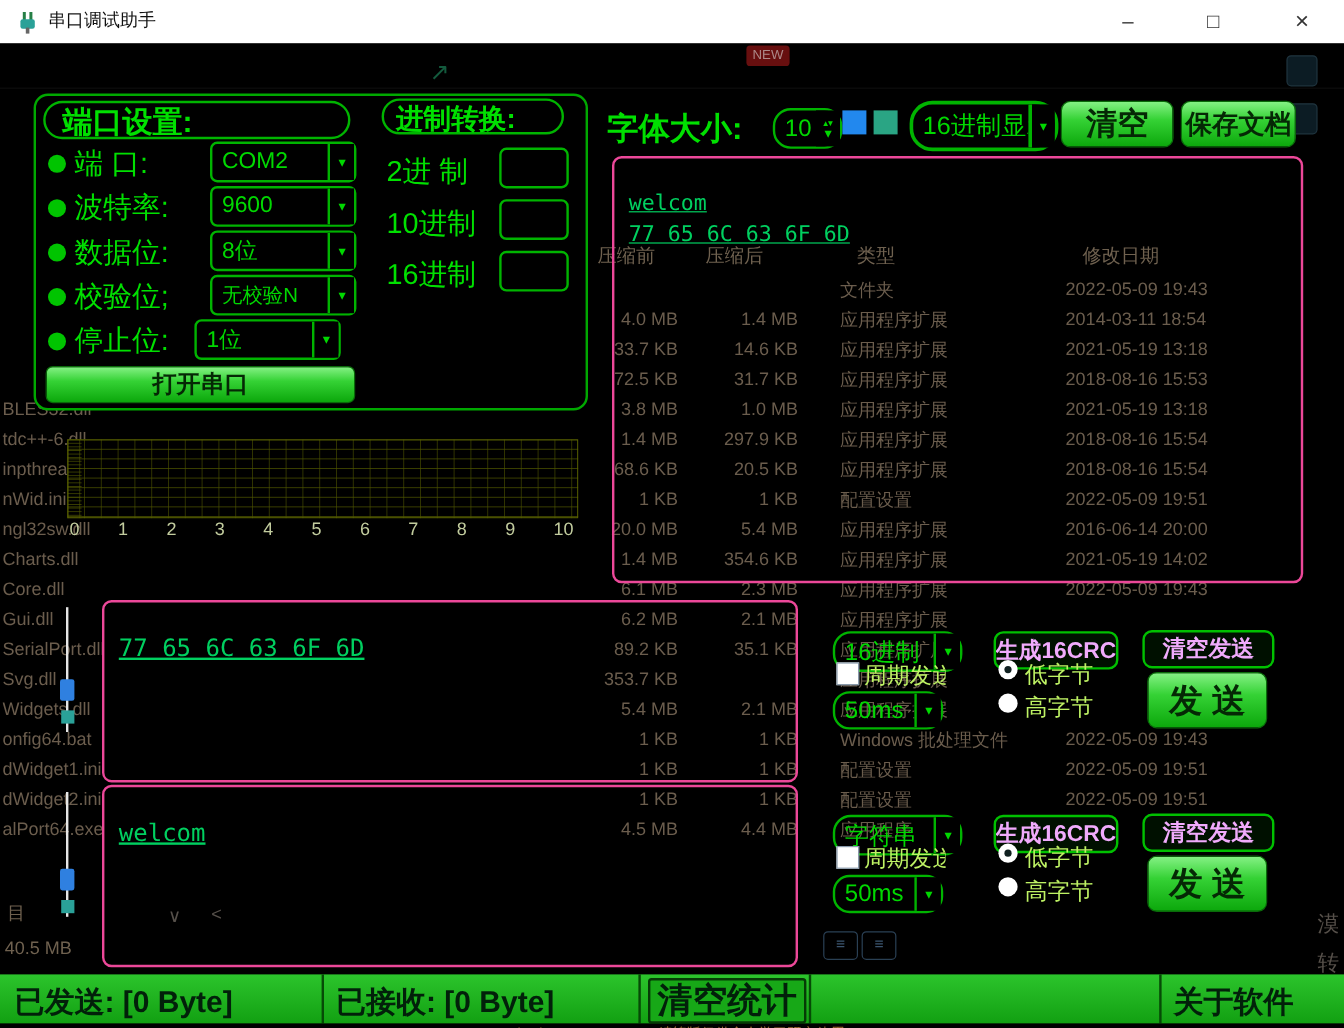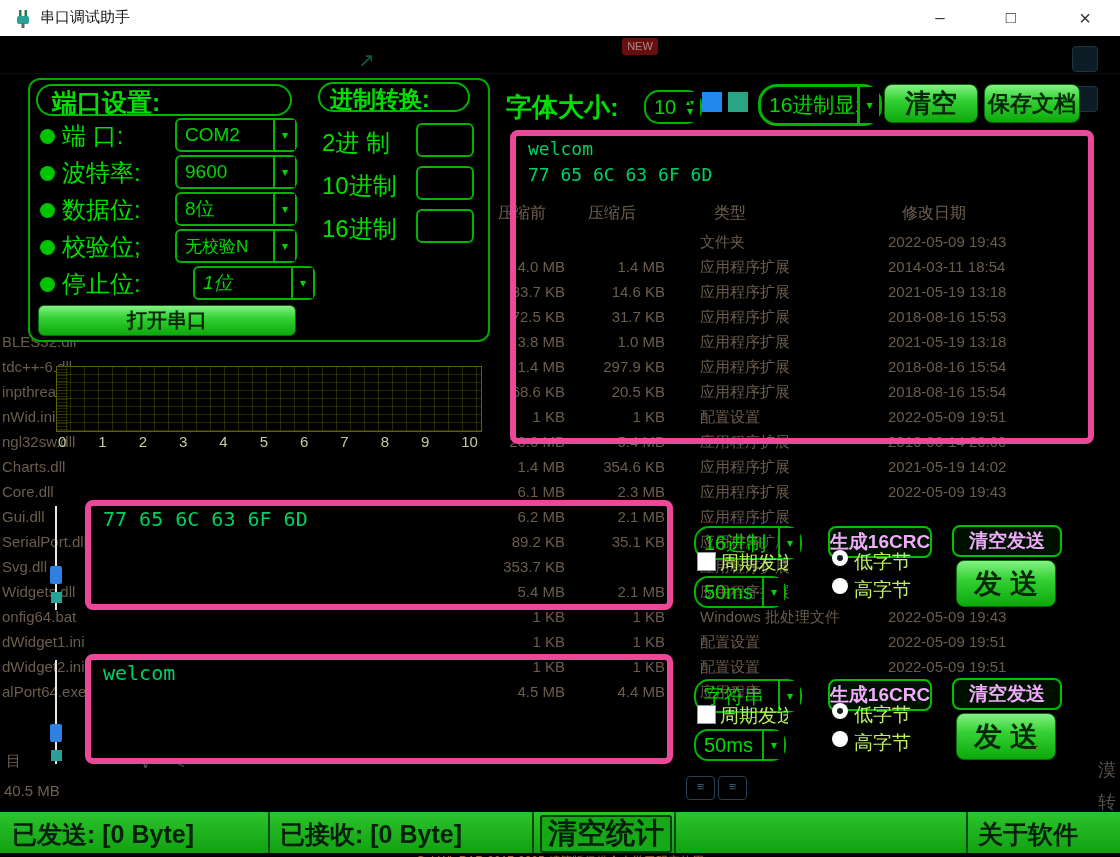--- a/index.html
+++ b/index.html
@@ -49,23 +49,23 @@
   .dd-arr::after{content:"▾";font-size:12px;}
   .dd.pill{border-radius:15px;background:transparent;}
   .gbtn{position:absolute;display:flex;align-items:center;justify-content:center;
         background:linear-gradient(180deg,#84f184 0%,#35d235 40%,#0ca80c 100%);
         border:1px solid #0a6a0a;border-radius:6px;color:#052805;font-weight:bold;cursor:default;}
   .obtn{position:absolute;display:flex;align-items:center;justify-content:center;border:2px solid #00c000;
         border-radius:8px;background:rgba(0,45,0,0.35);color:#f0abfc;font-size:19px;font-weight:bold;
         white-space:nowrap;overflow:hidden;cursor:default;}
   .ginput{position:absolute;border:2px solid #00b400;border-radius:6px;background:transparent;outline:none;
           color:#00d800;font-size:19px;padding:0 6px;box-sizing:border-box;}
-  .ta{position:absolute;border:6px solid #ec4899;border-radius:8px;background:transparent;
-      font-family:"DejaVu Sans Mono",monospace;font-size:19px;color:#00d060;padding:0 12px;
-      line-height:26px;white-space:pre-wrap;}
+  .ta{position:absolute;border:2px solid #ec4899;border-radius:8px;background:transparent;
+      font-family:"DejaVu Sans Mono",monospace;font-size:19px;color:#00d060;padding:25px 12px;
+      line-height:26px;white-space:pre-wrap;text-decoration:underline;}
   .cbx{position:absolute;width:17px;height:17px;background:#ffffff;border:1px solid #8899aa;}
   .rad{position:absolute;width:16px;height:16px;border-radius:50%;background:#ffffff;}
   .rad.checked::after{content:"";display:block;width:6px;height:6px;border-radius:50%;background:#102020;margin:5px auto 0;}
   .slabel{position:absolute;color:#bef264;font-size:19px;white-space:nowrap;overflow:hidden;}
   .vslider{position:absolute;width:16px;}
   .vtrack{position:absolute;left:7px;top:0;width:2px;background:#e6e6e6;}
   .vthumb{position:absolute;left:2px;width:12px;height:18px;background:#2f80e0;border-radius:2px;}
   .vmark{position:absolute;left:3px;width:11px;height:11px;background:#2aa198;}
   #chart-ticks{position:absolute;left:58px;top:397px;width:420px;display:flex;justify-content:space-between;
                color:#c2cc9e;font-size:15px;}
@@ -291,21 +291,21 @@
 
     <div class="gdot" style="left:40px;top:204px;"></div>
     <span class="glabel" style="left:62px;top:195px;">校验位;</span>
     <div class="dd" style="left:175px;top:193px;width:118px;height:30px;">
       <span class="dd-val" style="font-size:17px;">无校验N</span>
       <span class="dd-arr"></span>
     </div>
 
     <div class="gdot" style="left:40px;top:241px;"></div>
     <span class="glabel" style="left:62px;top:232px;">停止位:</span>
-    <div class="dd" style="left:193px;top:230px;width:118px;height:30px;font-style:italic;">
+    <div class="dd" style="left:162px;top:230px;width:118px;height:30px;">
       <span class="dd-val">1位</span>
       <span class="dd-arr"></span>
     </div>
 
     <div class="gbtn" style="left:38px;top:269px;width:256px;height:29px;font-size:20px;">打开串口</div>
 
     <span class="glabel" style="left:322px;top:91px;">2进 制</span>
     <input class="ginput" style="left: 416px; top: 87px; width: 58px; height: 34px;" value="">
     <span class="glabel" style="left:322px;top:134px;">10进制</span>
     <input class="ginput" style="left: 416px; top: 130px; width: 58px; height: 34px;" value="">

